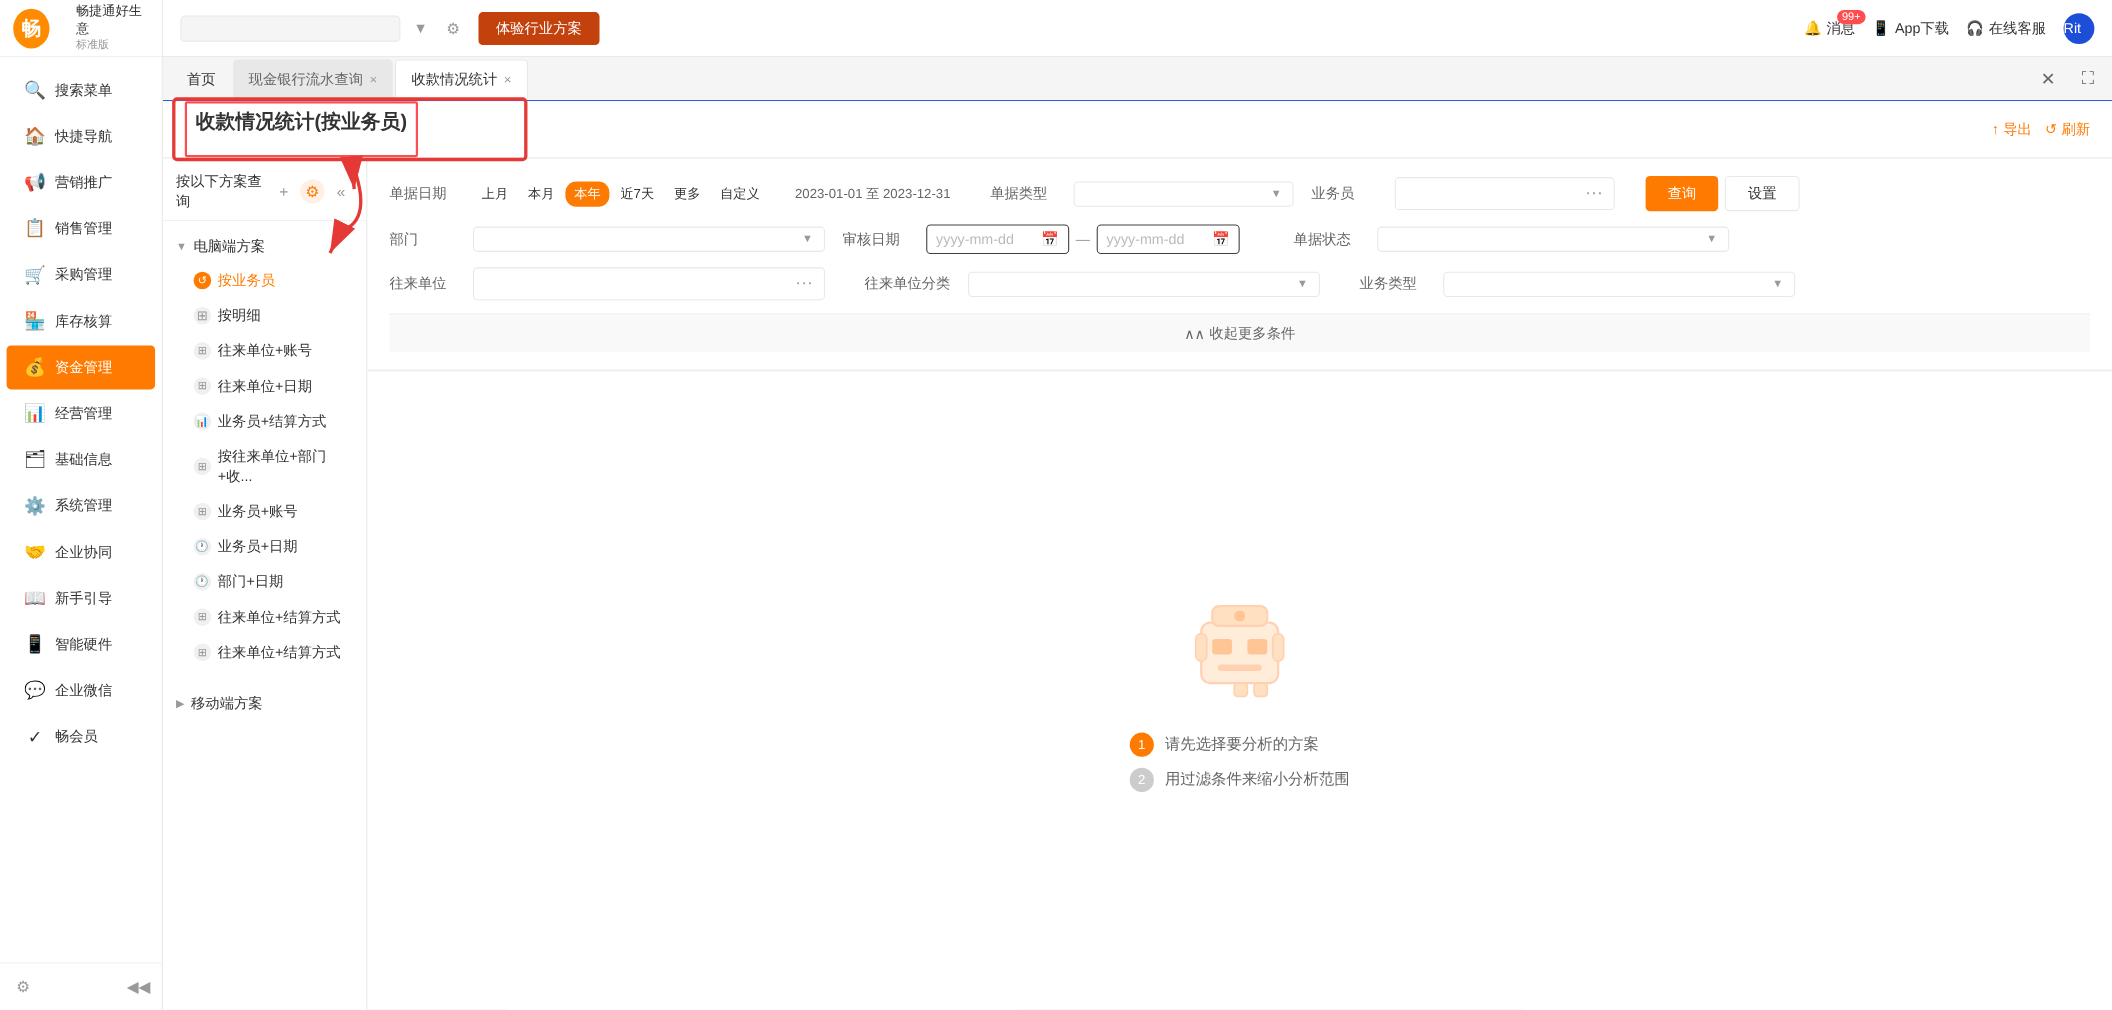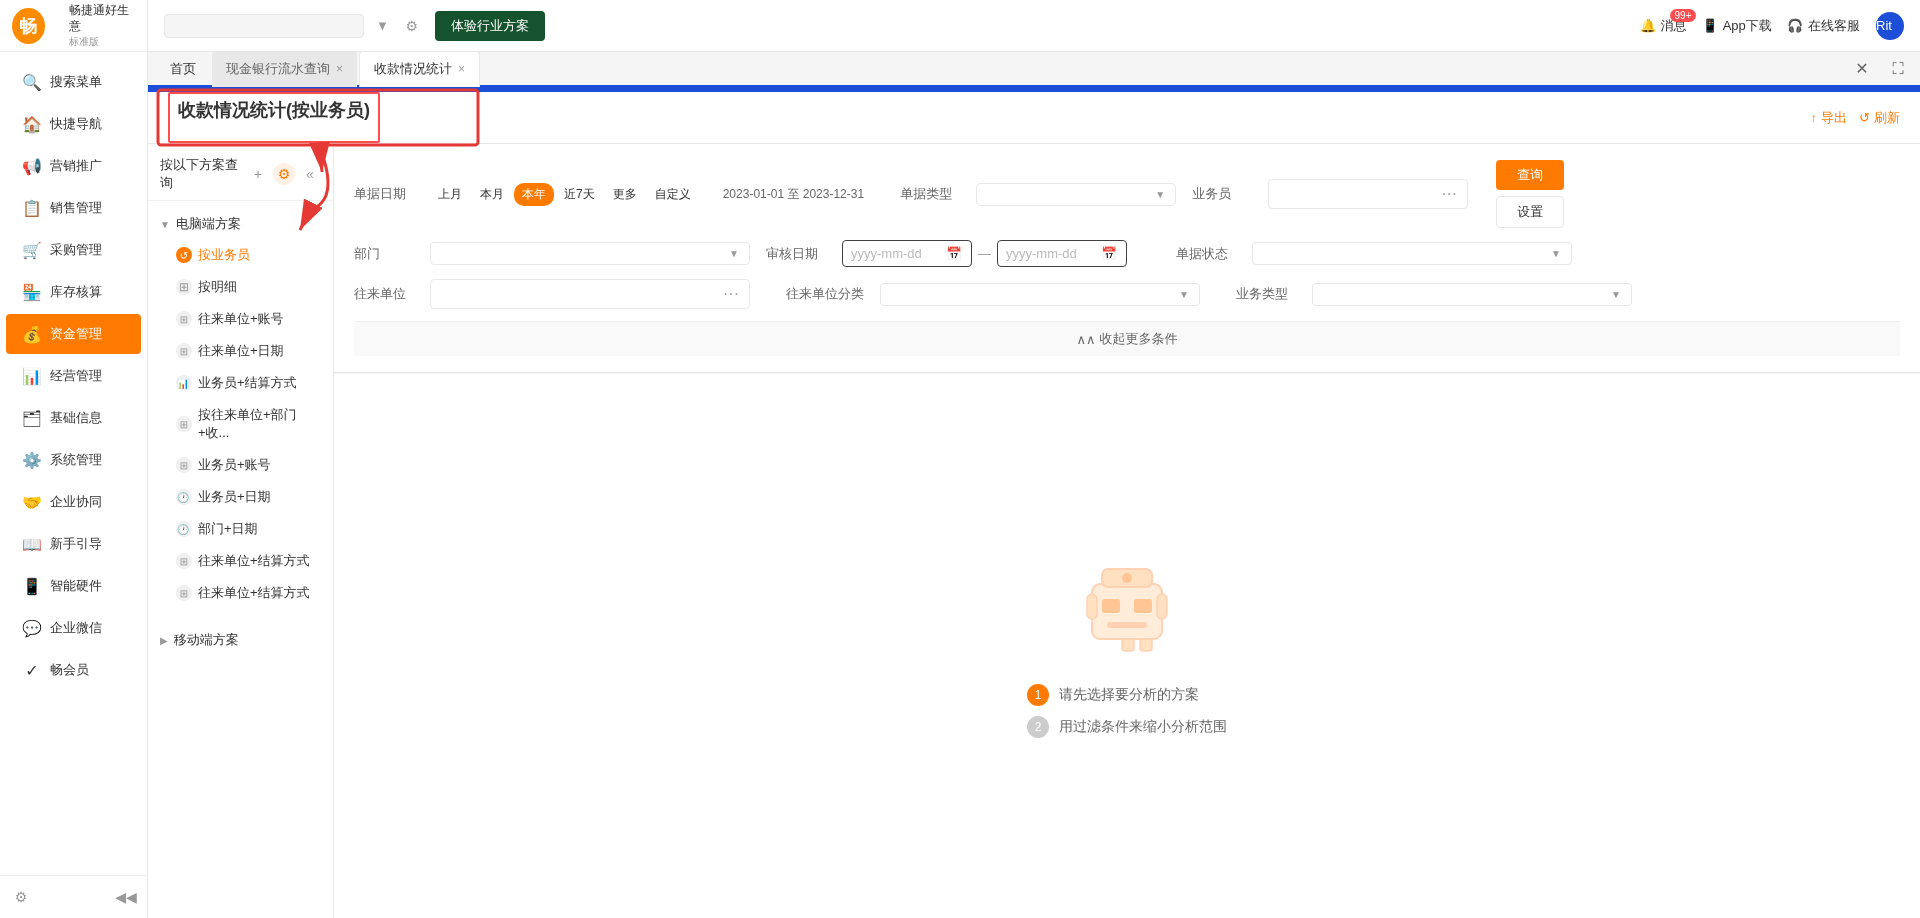--- a/index.html
+++ b/index.html
@@ -17,27 +17,27 @@
     .nav-item .nav-icon { width: 20px; height: 20px; margin-right: 8px; display: flex; align-items: center; justify-content: center; font-size: 16px; }
     .sidebar-bottom { padding: 10px; display: flex; align-items: center; justify-content: space-between; border-top: 1px solid #f0f0f0; }
 
     
     .main { flex: 1; display: flex; flex-direction: column; height: 918px; overflow: hidden; }
 
     
     .topbar { height: 52px; background: #fff; display: flex; align-items: center; padding: 0 16px; border-bottom: 1px solid #e8e8e8; justify-content: space-between; }
     .topbar-left { display: flex; align-items: center; gap: 12px; }
     .breadcrumb-input { background: #f5f5f5; border: 1px solid #e8e8e8; border-radius: 4px; padding: 4px 8px; font-size: 12px; color: #666; width: 200px; }
-    .topbar-btn { background: #14532d; color: white; border: none; border-radius: 4px; padding: 6px 16px; font-size: 13px; cursor: pointer; white-space: nowrap; }
+    .topbar-btn { background: #c2410c; color: white; border: none; border-radius: 4px; padding: 6px 16px; font-size: 13px; cursor: pointer; white-space: nowrap; }
     .topbar-right { display: flex; align-items: center; gap: 16px; font-size: 13px; color: #333; }
     .msg-btn { display: flex; align-items: center; gap: 4px; cursor: pointer; position: relative; }
     .badge { background: #ff4d4f; color: white; border-radius: 10px; font-size: 10px; padding: 1px 5px; position: absolute; top: -8px; right: -10px; }
 
     
-    .tabbar { height: 40px; background: #f5f5f5; display: flex; align-items: center; padding: 0 8px; border-bottom: 7px solid #1d4ed8; gap: 2px; }
+    .tabbar { height: 40px; background: #f5f5f5; display: flex; align-items: center; padding: 0 8px; border-bottom: 1px solid #1d4ed8; gap: 2px; }
     .tab { display: flex; align-items: center; padding: 6px 14px; border-radius: 4px 4px 0 0; font-size: 13px; cursor: pointer; gap: 6px; height: 36px; }
     .tab.home { color: #333; background: transparent; }
     .tab.active { background: #fff; color: #333; border: 1px solid #e8e8e8; border-bottom: none; }
     .tab.inactive { background: #e8e8e8; color: #666; }
     .tab-close { color: #999; font-size: 12px; cursor: pointer; }
     .tab-actions { margin-left: auto; display: flex; align-items: center; gap: 8px; }
     .tab-action-btn { cursor: pointer; color: #666; font-size: 16px; width: 28px; height: 28px; display: flex; align-items: center; justify-content: center; }
 
     
     .page-header { height: 52px; background: #fff; display: flex; padding: 0 20px; border-bottom: 1px solid #e8e8e8; justify-content: space-between; }
@@ -93,21 +93,21 @@
     .empty-step { display: flex; align-items: center; gap: 10px; margin-bottom: 10px; font-size: 14px; color: #666; }
     .step-num { width: 22px; height: 22px; border-radius: 50%; background: #ff7a00; color: white; display: flex; align-items: center; justify-content: center; font-size: 12px; flex-shrink: 0; }
     .step-num.gray { background: #ccc; }
 
     
     .chevron { font-size: 10px; color: #999; }
 
     .filter-select-wrapper { display: flex; align-items: center; border: 1px solid #e8e8e8; border-radius: 4px; padding: 5px 10px; min-width: 200px; cursor: pointer; background: #fff; gap: 4px; justify-content: space-between; }
 
     
-    .btn-group { display: flex; flex-direction: column; gap: 6px; margin-left: 12px; }
+    .btn-group { display: flex; gap: 6px; margin-left: 12px; }
   </style>
 </head>
 <body>
 
 <div class="sidebar">
   <div class="sidebar-logo">
     <div class="logo-icon">畅</div>
     <div class="logo-text">
       <div>畅捷通好生意</div>
       <div class="logo-badge">标准版</div>

